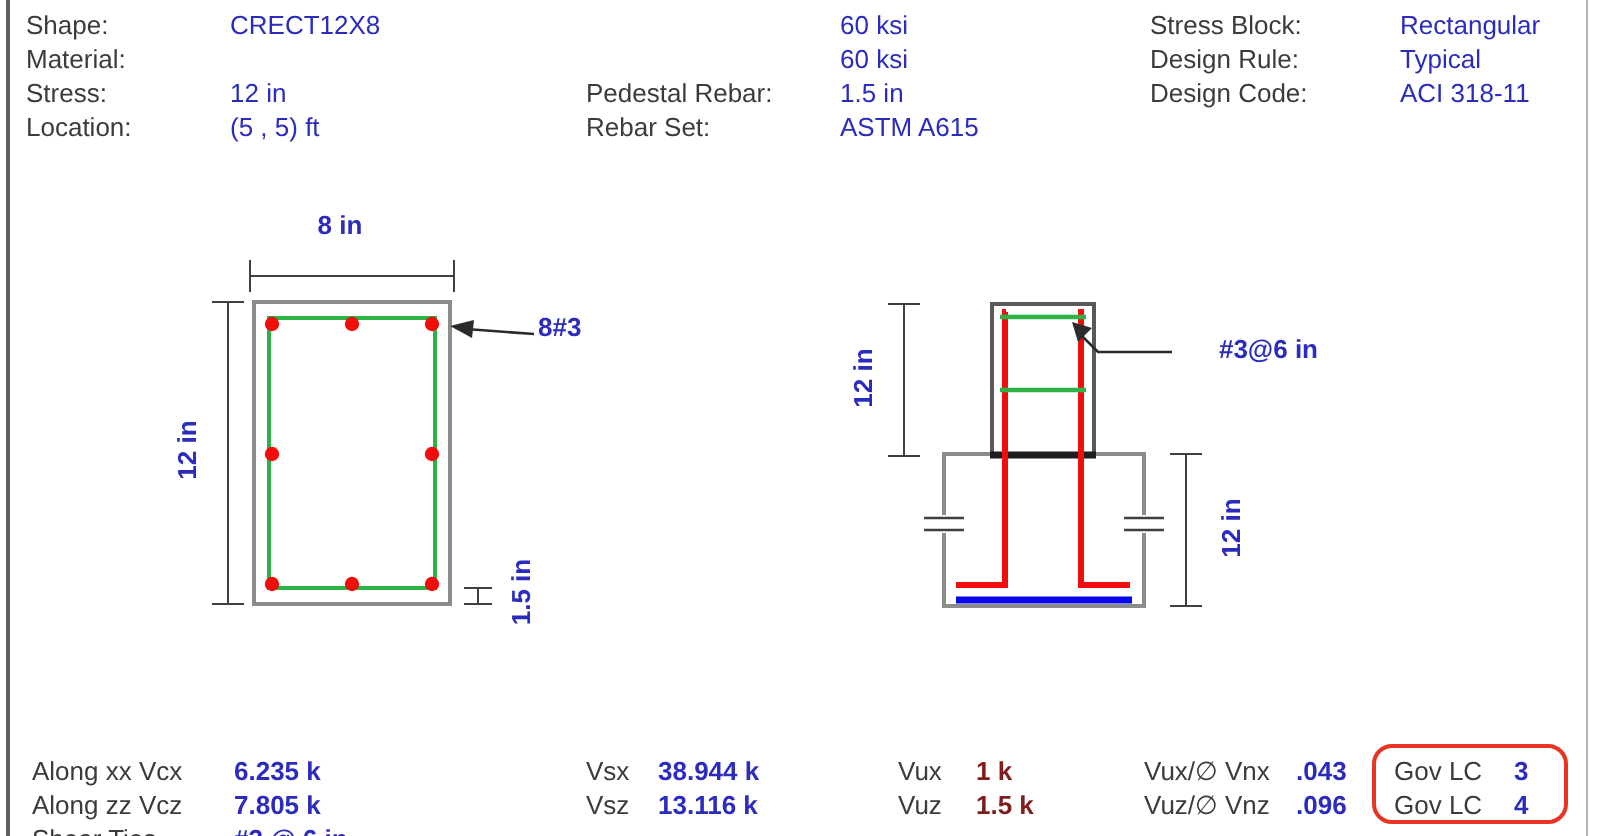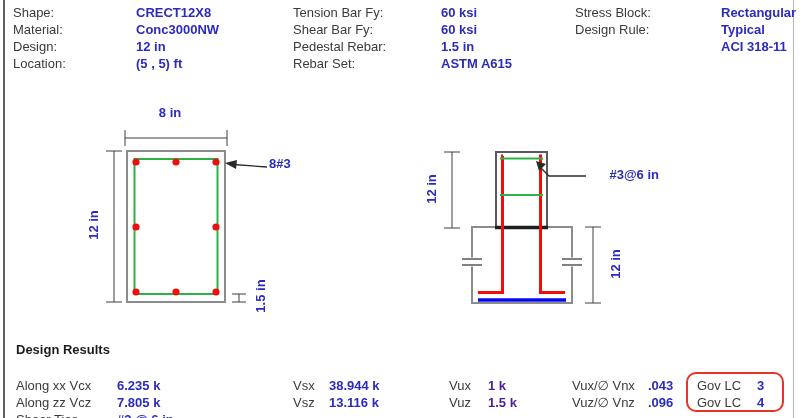--- a/index.html
+++ b/index.html
@@ -2,70 +2,68 @@
 <html><head>
 <meta charset="utf-8">
 <style>
   html,body{margin:0;padding:0;background:#fff;}
   #page{position:relative;width:800px;height:418px;background:#ffffff;overflow:hidden;
         font-family:"Liberation Sans",sans-serif;font-size:13px;color:#3b3b3b;}
   .vline{position:absolute;top:0;bottom:0;}
   #left-border{left:3px;width:2px;background:#5f5f5f;}
   #right-pane-edge{left:793px;width:1px;background:#b4b4b4;}
   .lbl{position:absolute;color:#3b3b3b;white-space:nowrap;line-height:17px;}
-  .val{position:absolute;color:#2b2bbd;font-weight:bold;white-space:nowrap;line-height:17px;margin-left:21px;}
+  .val{position:absolute;color:#2b2bbd;font-weight:normal;white-space:nowrap;line-height:17px;}
   .dim{position:absolute;color:#2b2bbd;font-weight:bold;font-size:13px;white-space:nowrap;
        text-align:center;line-height:16px;}
   .rot{transform:rotate(-90deg);transform-origin:50% 50%;width:50px;height:16px;}
   .results-title{position:absolute;left:16px;font-weight:bold;color:#1c1c1c;line-height:16px;}
   .results-sub{position:absolute;left:16px;color:#3b3b3b;line-height:16px;}
   .rrow{position:absolute;left:0;width:800px;height:17px;line-height:16px;}
   .rrow .c-label{position:absolute;left:16px;color:#3b3b3b;text-align:center;}
   .rrow .c-value{position:absolute;left:117px;color:#2b2bbd;font-weight:bold;}
   .rrow .c-vslabel{position:absolute;left:293px;color:#3b3b3b;}
   .rrow .c-vsvalue{position:absolute;left:329px;color:#2b2bbd;font-weight:bold;}
   .rrow .c-vulabel{position:absolute;left:449px;color:#3b3b3b;}
-  .rrow .c-vuvalue{position:absolute;left:488px;color:#4c1d95;font-weight:bold;}
+  .rrow .c-vuvalue{position:absolute;left:488px;color:#7f1d1d;font-weight:bold;}
   .rrow .c-ratiolabel{position:absolute;left:572px;color:#3b3b3b;}
   .rrow .c-ratiovalue{position:absolute;left:648px;color:#2b2bbd;font-weight:bold;}
   .rrow .c-govlabel{position:absolute;left:697px;color:#3b3b3b;}
   .rrow .c-govvalue{position:absolute;left:757px;color:#2b2bbd;font-weight:bold;}
   #gov-highlight{position:absolute;left:686px;top:372px;width:98px;height:40px;
        border:2px solid #ea3423;border-radius:10px;box-sizing:border-box;}
   svg{position:absolute;overflow:visible;}
 </style>
 </head>
 <body>
 
 <div id="page">
   <div id="left-border" class="vline"></div>
   <div id="right-pane-edge" class="vline"></div>
 
   <div class="lbl" style="left:13px;top:4px">Shape:</div>
   <div class="val" style="left:115px;top:4px">CRECT12X8</div>
   <div class="lbl" style="left:13px;top:21px">Material:</div>
-  <div class="val" style="left:115px;top:21px">Conc3000NW</div>
-  <div class="lbl" style="left:13px;top:38px">Design:</div>
+  <div class="lbl" style="left:13px;top:38px">Stress:</div>
   <div class="val" style="left:115px;top:38px">12 in</div>
   <div class="lbl" style="left:13px;top:55px">Location:</div>
   <div class="val" style="left:115px;top:55px">(5 , 5) ft</div>
 
-  <div class="lbl" style="left:293px;top:4px">Tension Bar Fy:</div>
   <div class="val" style="left:420px;top:4px">60 ksi</div>
-  <div class="lbl" style="left:293px;top:21px">Shear Bar Fy:</div>
   <div class="val" style="left:420px;top:21px">60 ksi</div>
   <div class="lbl" style="left:293px;top:38px">Pedestal Rebar:</div>
   <div class="val" style="left:420px;top:38px">1.5 in</div>
   <div class="lbl" style="left:293px;top:55px">Rebar Set:</div>
   <div class="val" style="left:420px;top:55px">ASTM A615</div>
 
   <div class="lbl" style="left:575px;top:4px">Stress Block:</div>
   <div class="val" style="left:700px;top:4px">Rectangular</div>
   <div class="lbl" style="left:575px;top:21px">Design Rule:</div>
   <div class="val" style="left:700px;top:21px">Typical</div>
+  <div class="lbl" style="left:575px;top:38px">Design Code:</div>
   <div class="val" style="left:700px;top:38px">ACI 318-11</div>
 
   <svg width="230" height="228" style="left:80px;top:103px">
 
     <rect x="47" y="48" width="98" height="151" fill="#ffffff" stroke="#8c8c8c" stroke-width="2"></rect>
 
     <rect x="54.5" y="56" width="83" height="135" fill="none" stroke="#2db345" stroke-width="2"></rect>
 
     <g fill="#f20d0d">
       <circle cx="56" cy="59" r="3.6"></circle>
@@ -148,21 +146,20 @@
 
     <g>
       <path d="M166,73 L129,73 L121,65" stroke="#2b2b2b" stroke-width="1.3" fill="none"></path>
       <polygon points="116,58 126,61 119,68" fill="#2b2b2b"></polygon>
     </g>
   </svg>
   <div class="dim rot" style="left:407px;top:181px">12 in</div>
   <div class="dim rot" style="left:591px;top:256px">12 in</div>
   <div class="dim" style="left:589px;top:167px;width:70px;text-align:right">#3@6 in</div>
 
-  <div class="results-title" style="top:342px">Design Results</div>
 
   <div id="gov-highlight"></div>
 
   <div class="rrow" style="top:378px">
     <span class="c-label">Along xx Vcx</span>
     <span class="c-value">6.235 k</span>
     <span class="c-vslabel">Vsx</span>
     <span class="c-vsvalue">38.944 k</span>
     <span class="c-vulabel">Vux</span>
     <span class="c-vuvalue">1 k</span>

